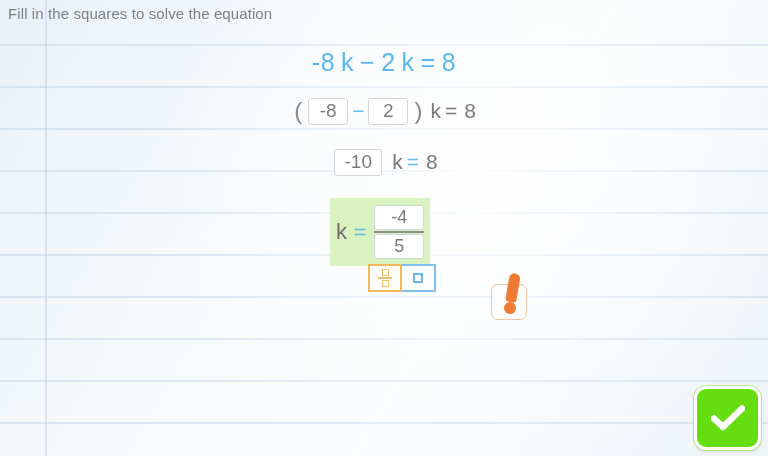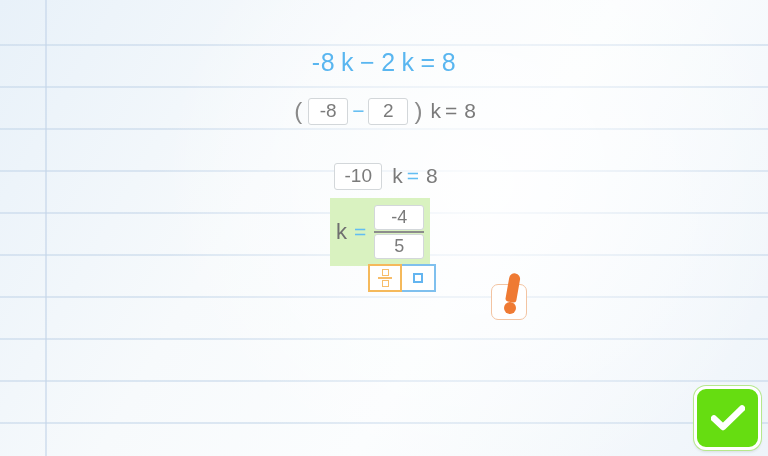--- a/index.html
+++ b/index.html
@@ -80,21 +80,21 @@
   .eq-main {
     top: 46px;
     height: 32px;
     font-size: 25px;
     color: #59b6f0;
     letter-spacing: 0.5px;
   }
   .eq-main .tok { margin: 0 3px; }
 
   .row2 { top: 96px; height: 30px; }
-  .row3 { top: 161px; height: 30px; }
+  .row3 { top: 147px; height: 30px; }
 
   .gray-txt {
     font-size: 21px;
     color: #7a7a7a;
   }
   .blue-op {
     font-size: 21px;
     color: #62bdf2;
   }
   .paren {
@@ -306,20 +306,21 @@
 </style>
 </head>
 <body>
 
 <div id="stage">
 
   <div class="ruling"></div>
   <div class="margin-line"></div>
   <div class="page-sheen"></div>
 
+  <div class="prompt">Fill in the squares to solve the equation</div>
 
   <div class="eq-row eq-main">
     <span class="tok">-8</span>
     <span class="tok">k</span>
     <span class="tok">−</span>
     <span class="tok">2</span>
     <span class="tok">k</span>
     <span class="tok">=</span>
     <span class="tok">8</span>
   </div>

